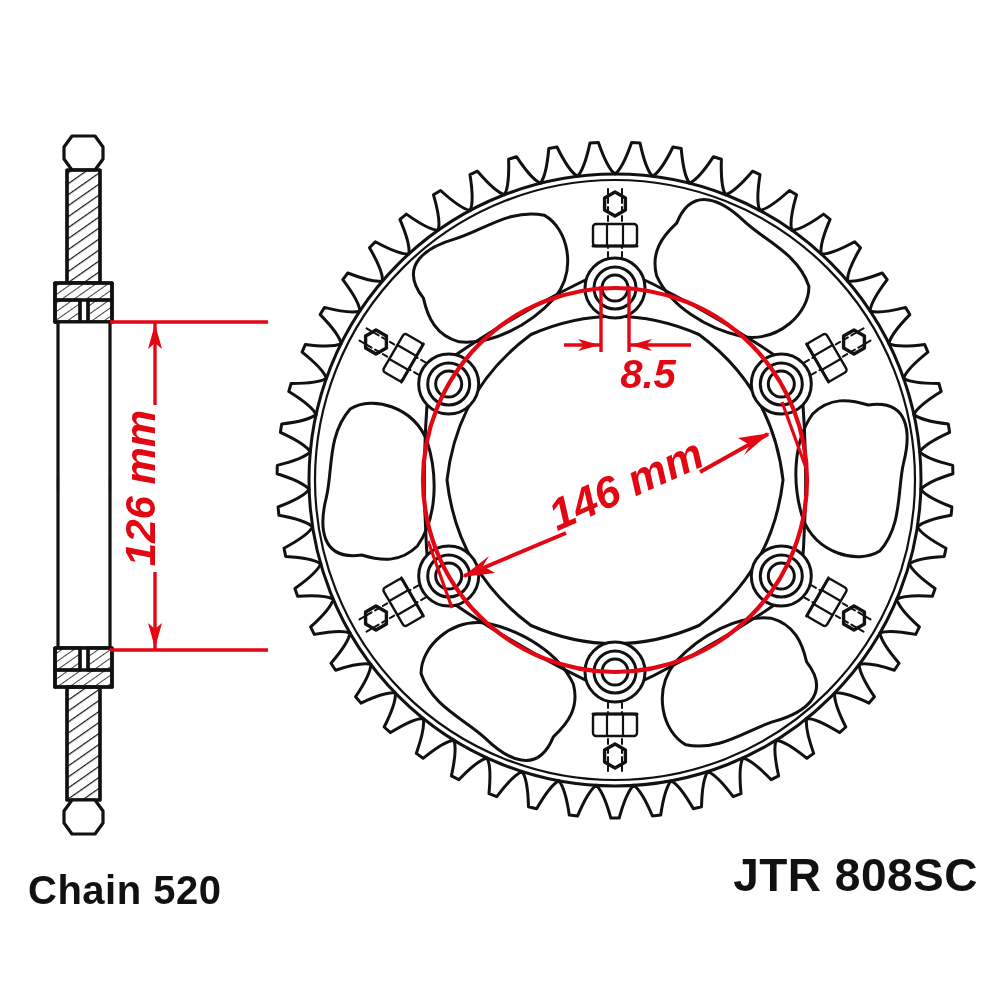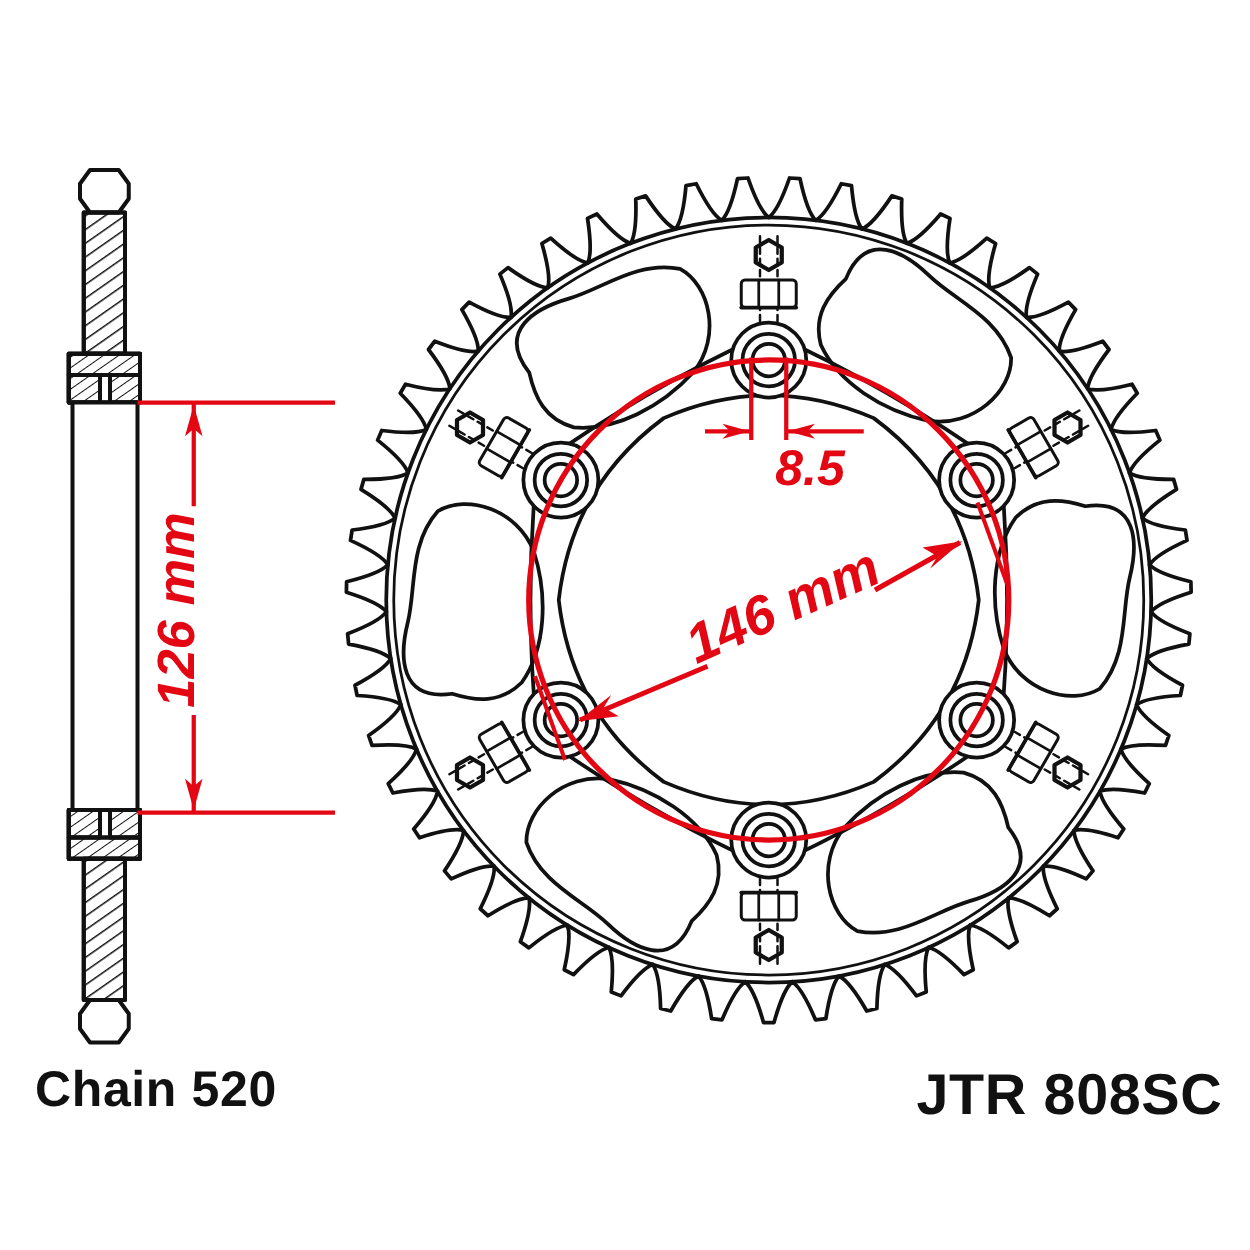--- a/index.html
+++ b/index.html
@@ -4,21 +4,21 @@
 <style>
   html,body{margin:0;padding:0;background:#ffffff;}
   body{
     width:1000px;height:1000px;
     font-family:"Liberation Sans", sans-serif;
     overflow:hidden;position:relative;
   }
   #stage{position:absolute;left:0;top:0;width:1000px;height:1000px;background:#fff;}
   svg{display:block;}
   .lbl-chain{
-    position:absolute; left:28px; top:850px;
+    position:absolute; left:28px; top:868px;
     font-family:"Liberation Sans", sans-serif;
     font-size:40px; font-weight:bold; color:#111111;
     letter-spacing:0.5px; white-space:nowrap;
   }
   .lbl-part{
     position:absolute; right:22px; top:848px;
     font-family:"Liberation Sans", sans-serif;
     font-size:46px; font-weight:bold; color:#111111;
     letter-spacing:0.5px; white-space:nowrap;
   }

